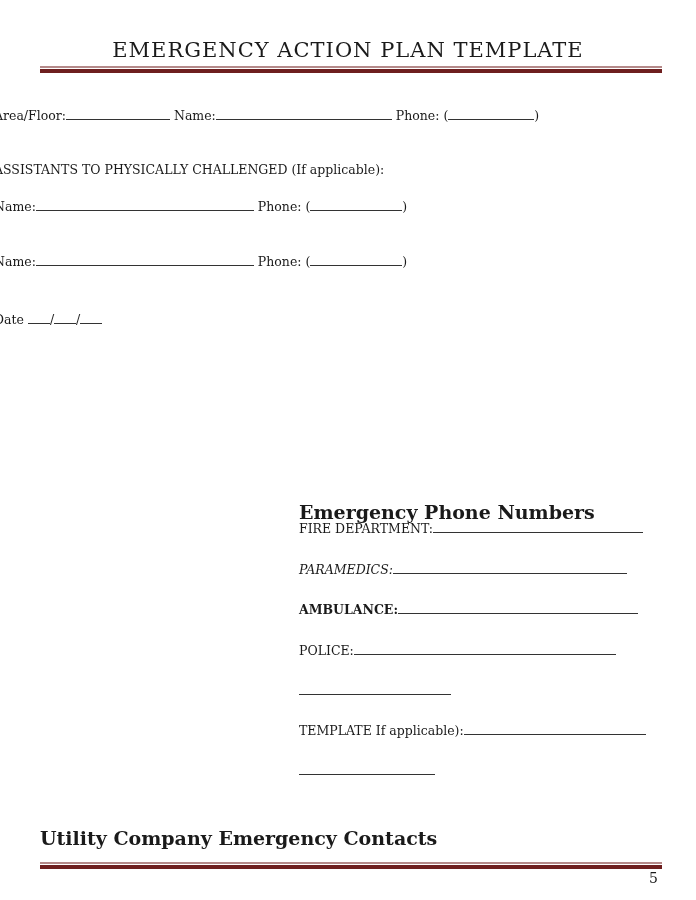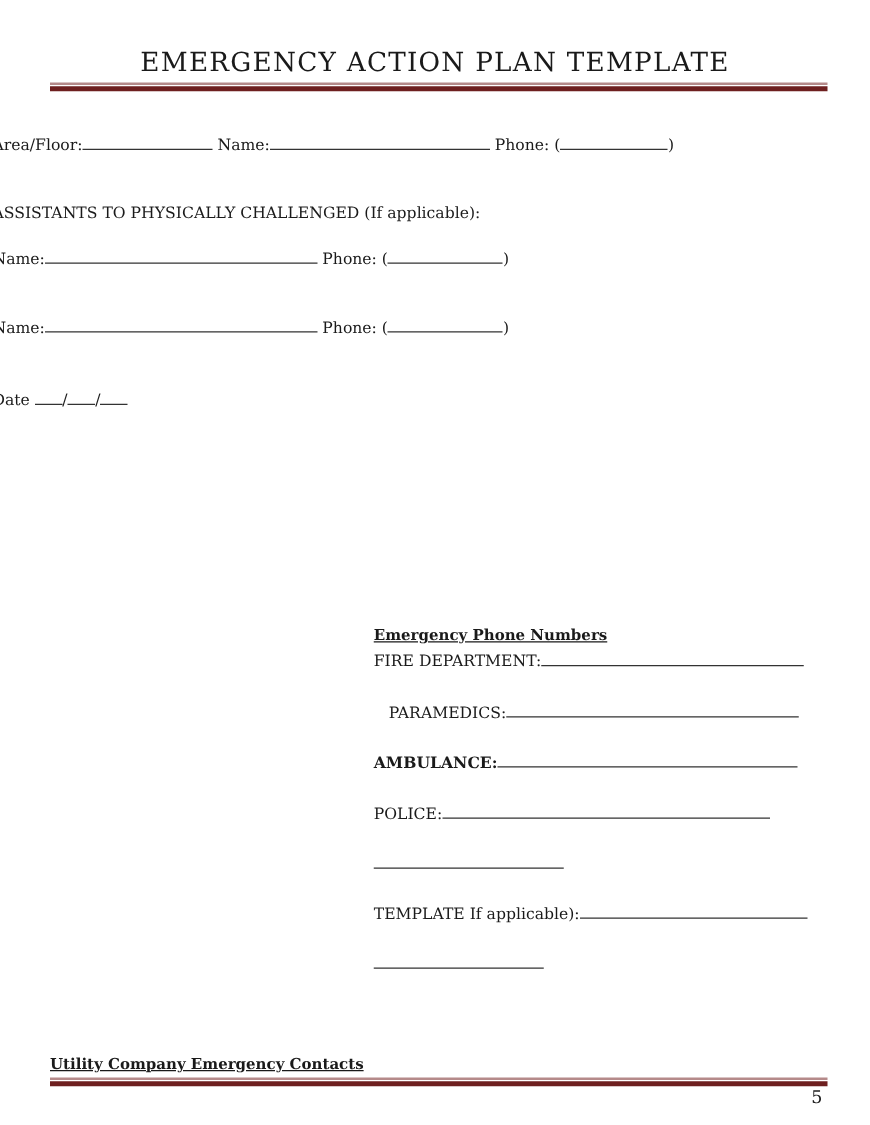--- a/index.html
+++ b/index.html
@@ -6,21 +6,21 @@
   body { width:696px; height:900px; position:relative; overflow:hidden;
          font-family:"DejaVu Serif", serif; color:#1a1a1a; }
   .abs { position:absolute; white-space:nowrap; }
   .title { left:0; width:696px; top:38px; text-align:center; font-size:21px;
            letter-spacing:1px; font-variant:small-caps; font-weight:normal; }
   .rule { position:absolute; left:40px; width:622px; }
   .rule .thin { height:2px; background:#b58a8a; }
   .rule .thick { height:4px; background:#6e1f1f; }
   .line { font-size:12.5px; }
   .uline { display:inline-block; border-bottom:1px solid #333; height:11px; vertical-align:baseline; }
-  .hdr { font-size:12px; font-weight:bold;text-decoration:underline; }
+  .hdr { font-size:19px; font-weight:bold; }
   .pnum { font-size:14px; right:38px; top:870px; }
 </style>
 </head>
 <body>
 
 <div class="abs title">EMERGENCY ACTION PLAN TEMPLATE</div>
 
 <div class="rule" style="top:66px;">
   <div class="thin"></div>
     <div style="height:1px"></div>
@@ -48,40 +48,40 @@
 <div class="abs line" style="left:-6px; top:312px;">
   <span>Date</span>
   <span class="uline" style="width:22px"></span><span>/</span><span class="uline" style="width:22px"></span><span>/</span><span class="uline" style="width:22px"></span>
 </div>
 
 <div class="abs hdr" style="left:299px; top:501px;">Emergency Phone Numbers</div>
 
 <div class="abs line" style="left:299px; top:521px;">
   <span>FIRE DEPARTMENT:</span><span class="uline" style="width:210px"></span>
 </div>
-<div class="abs line" style="left:311px; top:562px;">
+<div class="abs line" style="left:299px; top:562px;font-style:italic;">
   <span>PARAMEDICS:</span><span class="uline" style="width:234px"></span>
 </div>
 <div class="abs line" style="left:299px; top:602px;font-weight:bold;">
   <span>AMBULANCE:</span><span class="uline" style="width:240px"></span>
 </div>
 <div class="abs line" style="left:299px; top:643px;">
   <span>POLICE:</span><span class="uline" style="width:262px"></span>
 </div>
 <div class="abs line" style="left:299px; top:683px;">
   <span class="uline" style="width:152px"></span>
 </div>
 <div class="abs line" style="left:299px; top:723px;">
   <span>TEMPLATE If applicable):</span><span class="uline" style="width:182px"></span>
 </div>
 <div class="abs line" style="left:299px; top:763px;">
   <span class="uline" style="width:136px"></span>
 </div>
 
-<div class="abs hdr" style="left:40px; top:844px;text-align:center;">Utility Company Emergency Contacts</div>
+<div class="abs hdr" style="left:40px; top:827px;text-align:center;">Utility Company Emergency Contacts</div>
 
 <div class="rule" style="top:862px;">
   <div class="thin"></div>
     <div style="height:1px"></div>
     <div class="thick"></div>
 </div>
 
 <div class="abs pnum">5</div>
 
 </body></html>

